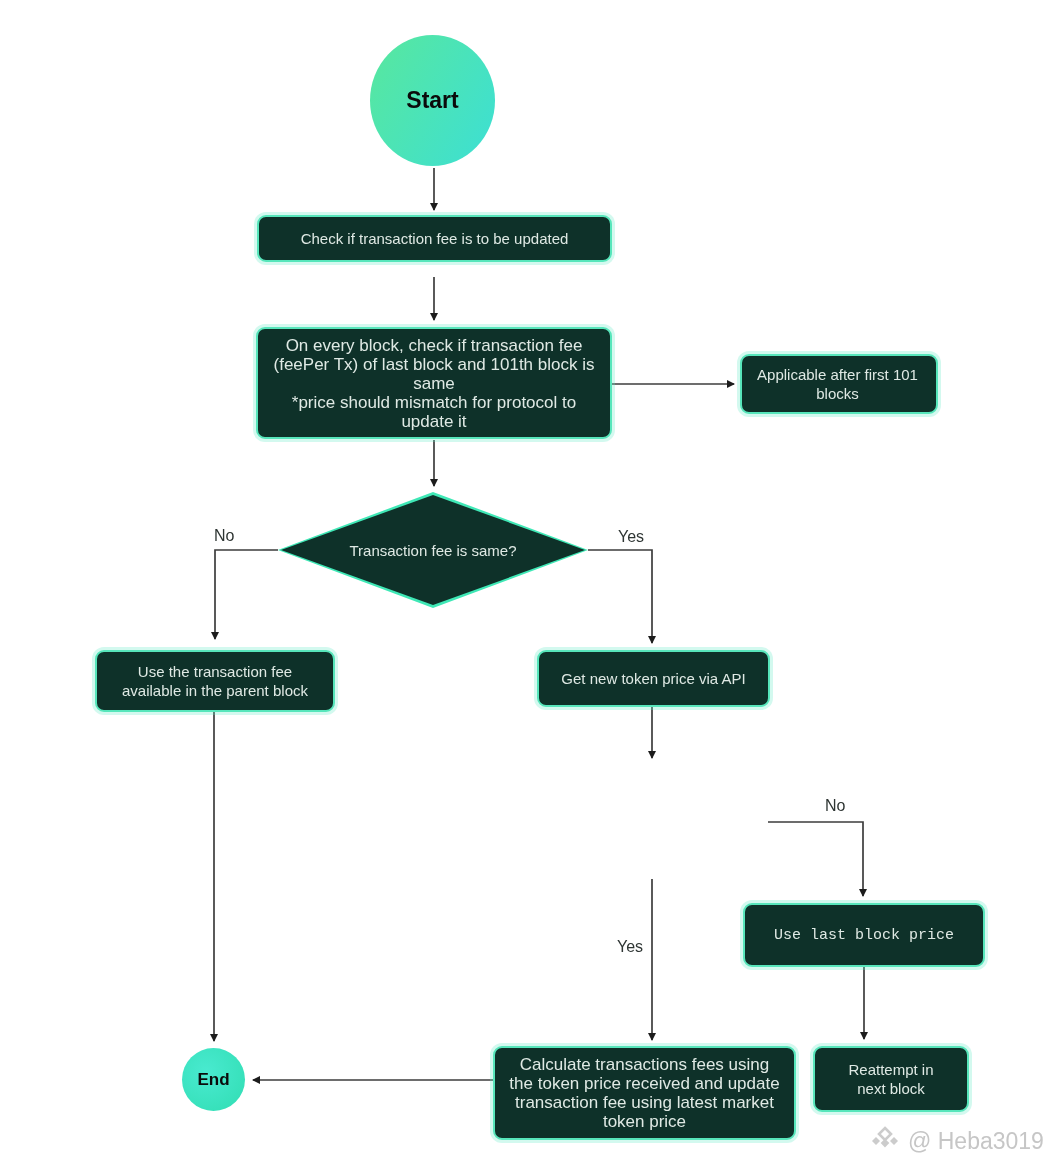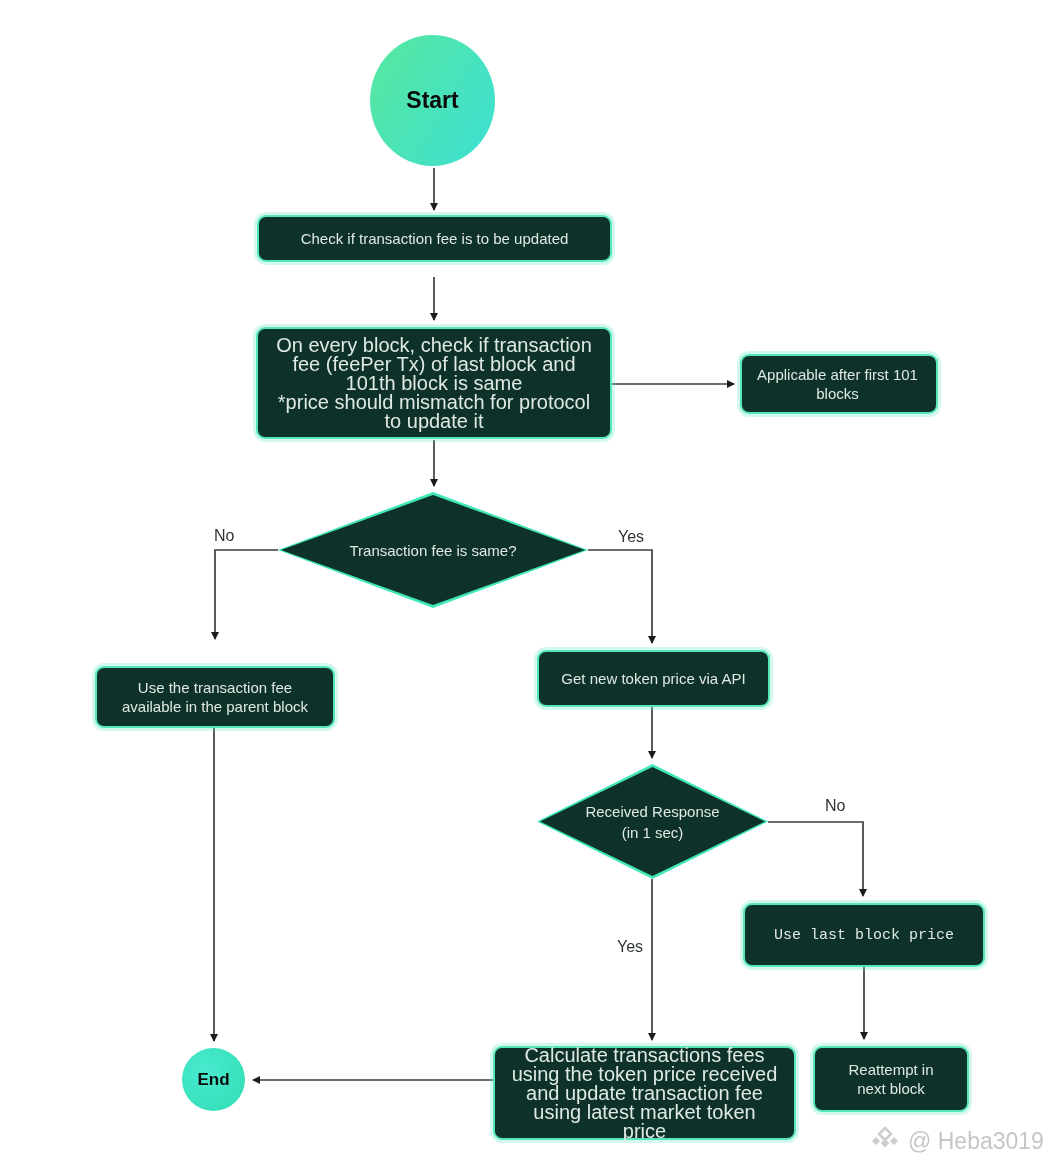--- a/index.html
+++ b/index.html
@@ -17,21 +17,21 @@
     border-radius:9px;
     box-shadow:0 0 0 3px rgba(98,232,198,0.28);
     color:#dfe9e4;
     display:flex;align-items:center;justify-content:center;
     text-align:center;
     box-sizing:border-box;
     font-size:15px;line-height:19px;
     white-space:pre-line;
     padding:6px 10px;
   }
-  .node.small-text{font-size:20px;justify-content:flex-end;}
+  .node.small-text{font-size:17px;justify-content:flex-end;}
 
   
   .terminal{
     position:absolute;border-radius:50%;
     display:flex;align-items:center;justify-content:center;
     color:#0b0b0b;font-weight:bold;
   }
   .terminal.start{
     background:linear-gradient(120deg,#57e7a0 5%,#3fe0cf 90%);
     font-size:23px;
@@ -112,34 +112,28 @@
   <div class="node" style="left:740px;top:354px;width:198px;height:60px;padding-left:7px;">
     <span>Applicable after first 101 blocks</span>
   </div>
 
   <div class="diamond" style="left:278px;top:492px;width:310px;height:116px;">
     <div class="d-border"></div>
     <div class="d-fill"></div>
     <div class="d-text" style="padding:0 70px;">Transaction fee is same?</div>
   </div>
 
-  <div class="node" style="left:95px;top:666px;width:240px;height:62px;">
+  <div class="node" style="left:95px;top:650px;width:240px;height:62px;">
     <span>Use the transaction fee available in the parent block</span>
   </div>
 
   <div class="node" style="left:537px;top:650px;width:233px;height:57px;">
     <span>Get new token price via API</span>
   </div>
 
-  <div class="diamond" style="left:537px;top:764px;width:231px;height:115px;">
-    <div class="d-border"></div>
-    <div class="d-fill"></div>
-    <div class="d-text">Received Response
-(in 1 sec)</div>
-  </div>
 
   <div class="node" style="left:743px;top:903px;width:242px;height:64px;font-family:Liberation Mono, monospace;">
     <span>Use last block price</span>
   </div>
 
   <div class="node" style="left:813px;top:1046px;width:156px;height:66px;">
     <span>Reattempt in
 next block</span>
   </div>
 

